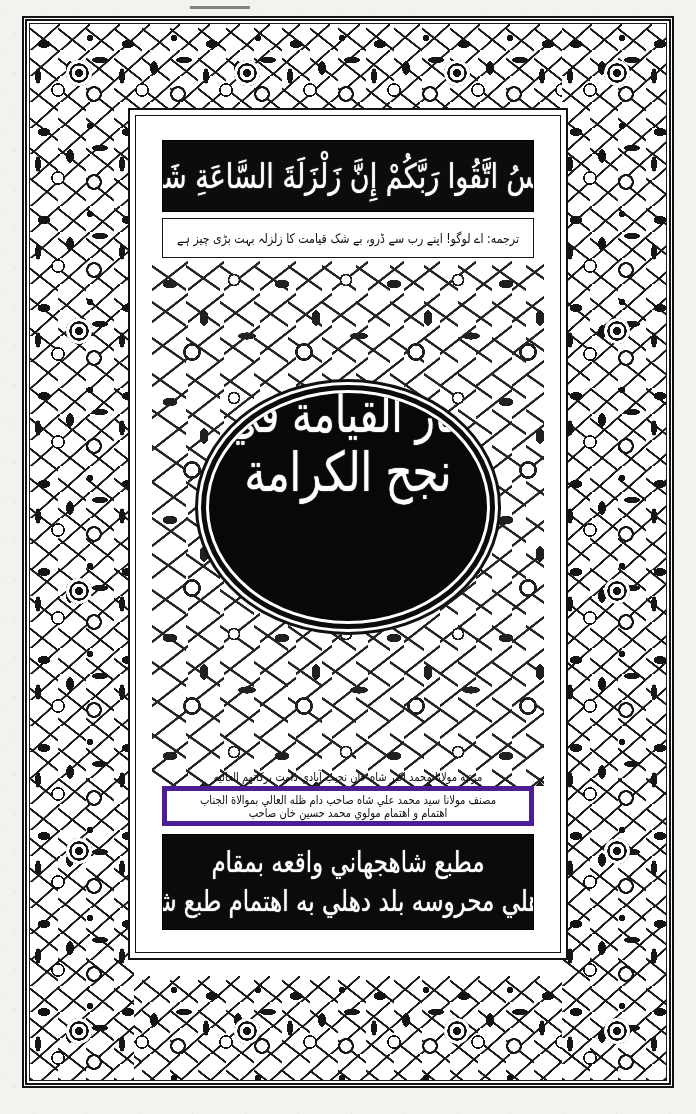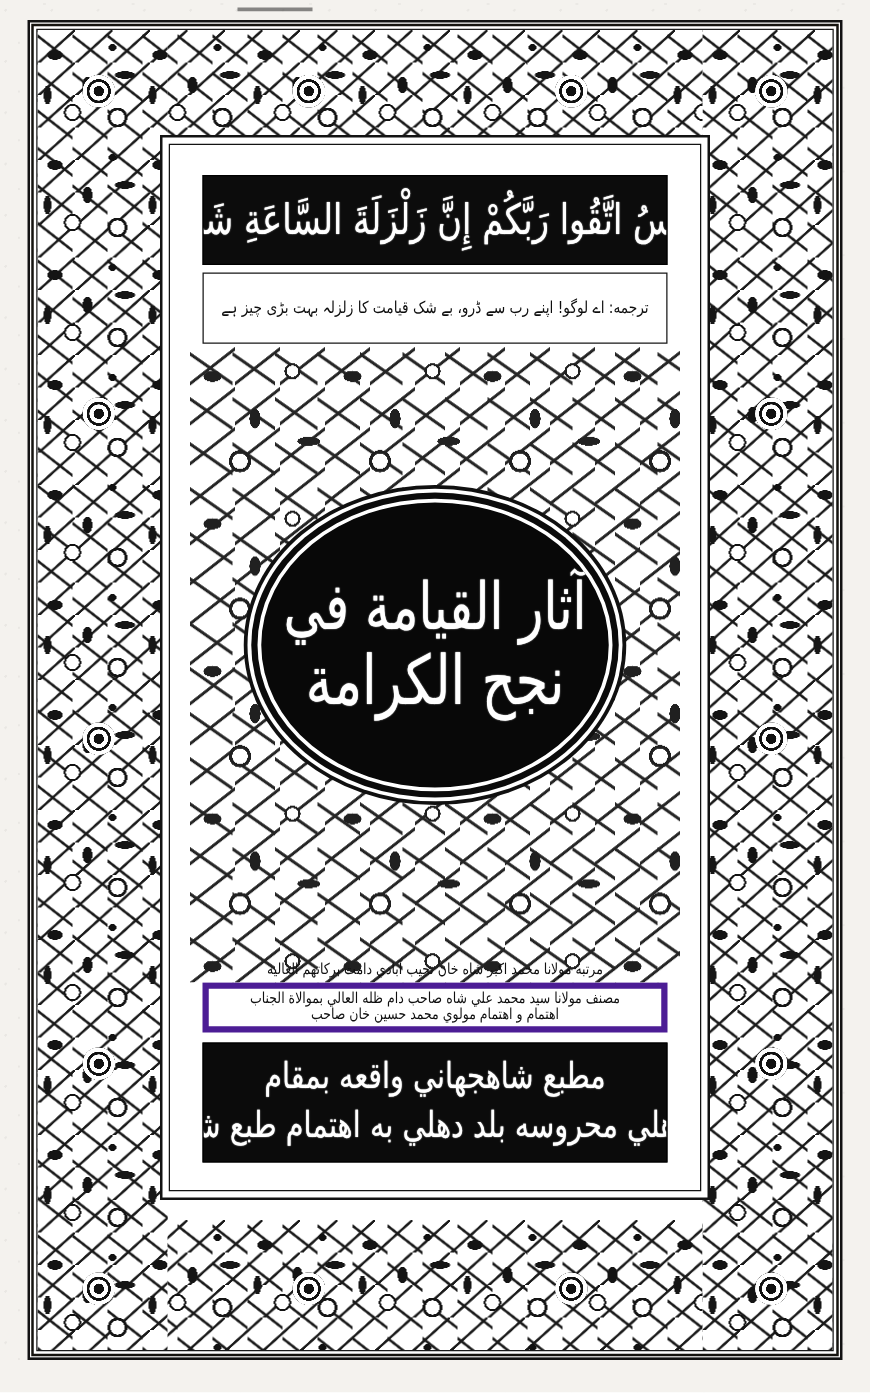--- a/index.html
+++ b/index.html
@@ -137,21 +137,21 @@
     letter-spacing: -1px;
     white-space: nowrap;
     transform: scaleY(1.25);
     text-shadow: 0 0 1px #fff;
   }
 
   .trans-band {
     margin: 6px 18px 0 18px;
     border: 1px solid #161616;
     box-sizing: border-box;
-    height: 57px;
+    height: 40px;
     display: flex;
     align-items: center;
     justify-content: center;
     overflow: hidden;
     background: #fff;
   }
   .trans-band .line {
     font-size: 11px;
     direction: rtl;
     white-space: nowrap;
@@ -199,21 +199,21 @@
     height: 228px;
     border-radius: 50%;
     background: #080808;
     border: 3px solid #ffffff;
     box-shadow:
       0 0 0 5px #0b0b0b,
       0 0 0 8px #ffffff,
       0 0 0 11px #101010;
     display: flex;
     align-items: center;
-    justify-content: center;
+    justify-content: flex-start;
     flex-direction: column;
     overflow: hidden;
   }
   .oval .title-line {
     color: #ffffff;
     direction: rtl;
     white-space: nowrap;
     font-size: 40px;
     line-height: 1.05;
     letter-spacing: -2px;

